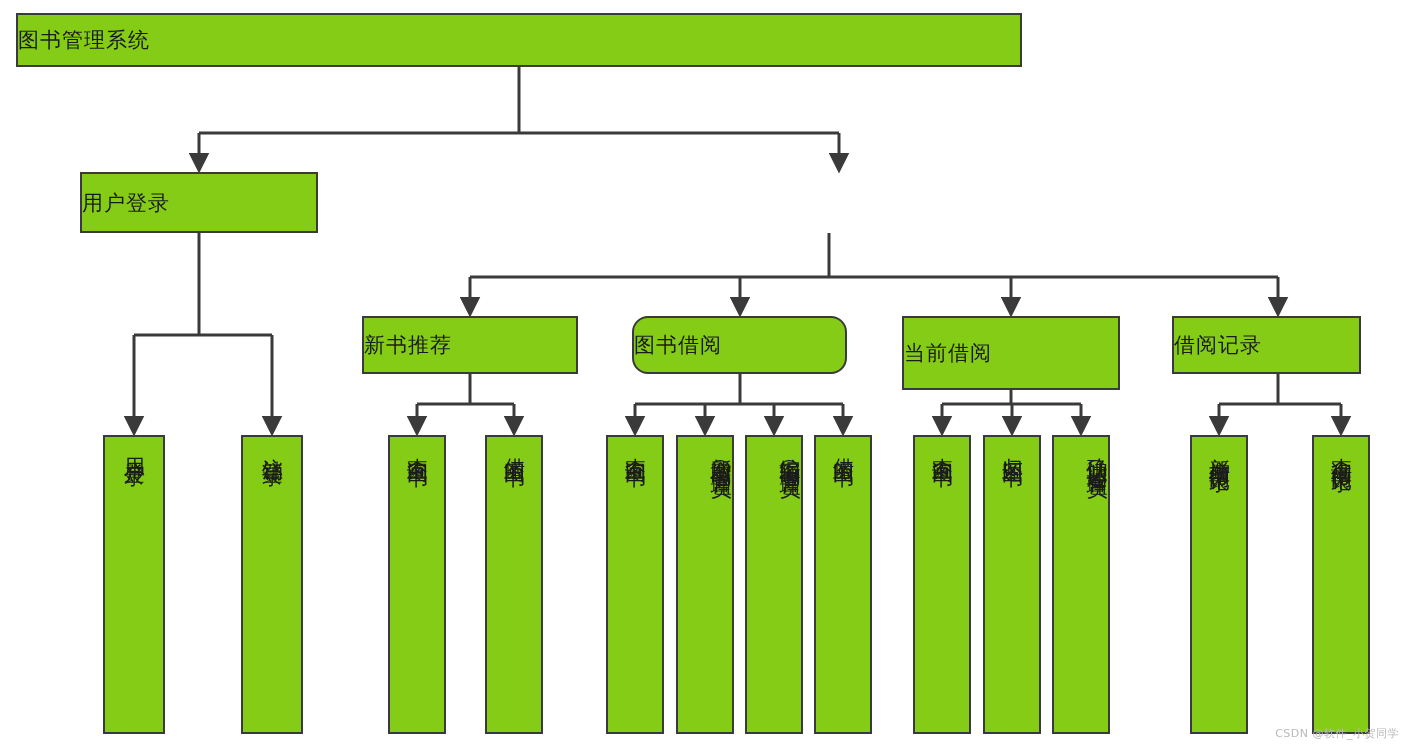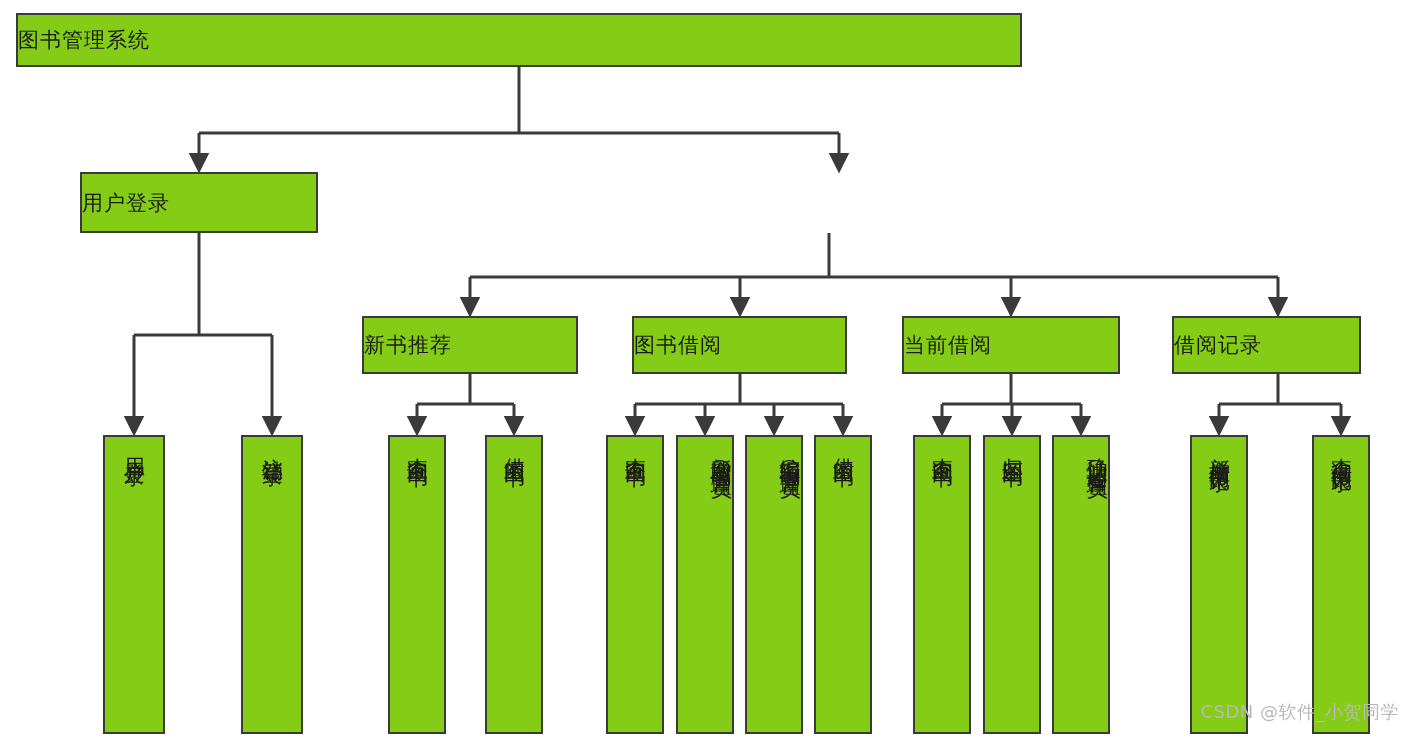--- a/index.html
+++ b/index.html
@@ -50,22 +50,22 @@
     position: absolute;
     left: 0;
     top: 0;
     width: 1405px;
     height: 747px;
     pointer-events: none;
   }
   #watermark {
     position: absolute;
     right: 6px;
-    bottom: 23px;
-    font-size: 18px;
+    bottom: 6px;
+    font-size: 11px;
     color: #b9b9b9;
     letter-spacing: 0.5px;
     white-space: nowrap;
   }
 </style>
 </head>
 <body>
 
 <div id="canvas">
 
@@ -128,24 +128,24 @@
     <span class="label">图书管理系统</span>
   </div>
 
   <div class="node horiz" style="left:80px; top:172px; width:238px; height:61px;">
     <span class="label">用户登录</span>
   </div>
 
   <div class="node horiz" style="left:362px; top:316px; width:216px; height:58px;">
     <span class="label">新书推荐</span>
   </div>
-  <div class="node horiz" style="left:632px; top:316px; width:215px; height:58px;">
+  <div class="node horiz" style="left:632px; top:316px; width:215px; height:58px;border-radius:16px;">
     <span class="label">图书借阅</span>
   </div>
-  <div class="node horiz" style="left:902px; top:316px; width:218px; height:58px;">
+  <div class="node horiz" style="left:902px; top:316px; width:218px; height:74px;">
     <span class="label">当前借阅</span>
   </div>
   <div class="node horiz" style="left:1172px; top:316px; width:189px; height:58px;">
     <span class="label">借阅记录</span>
   </div>
 
   <div class="node vert" style="left:103px; top:435px; width:62px; height:299px;">
     <span class="label">用户登录</span>
   </div>
   <div class="node vert" style="left:241px; top:435px; width:62px; height:299px;">

